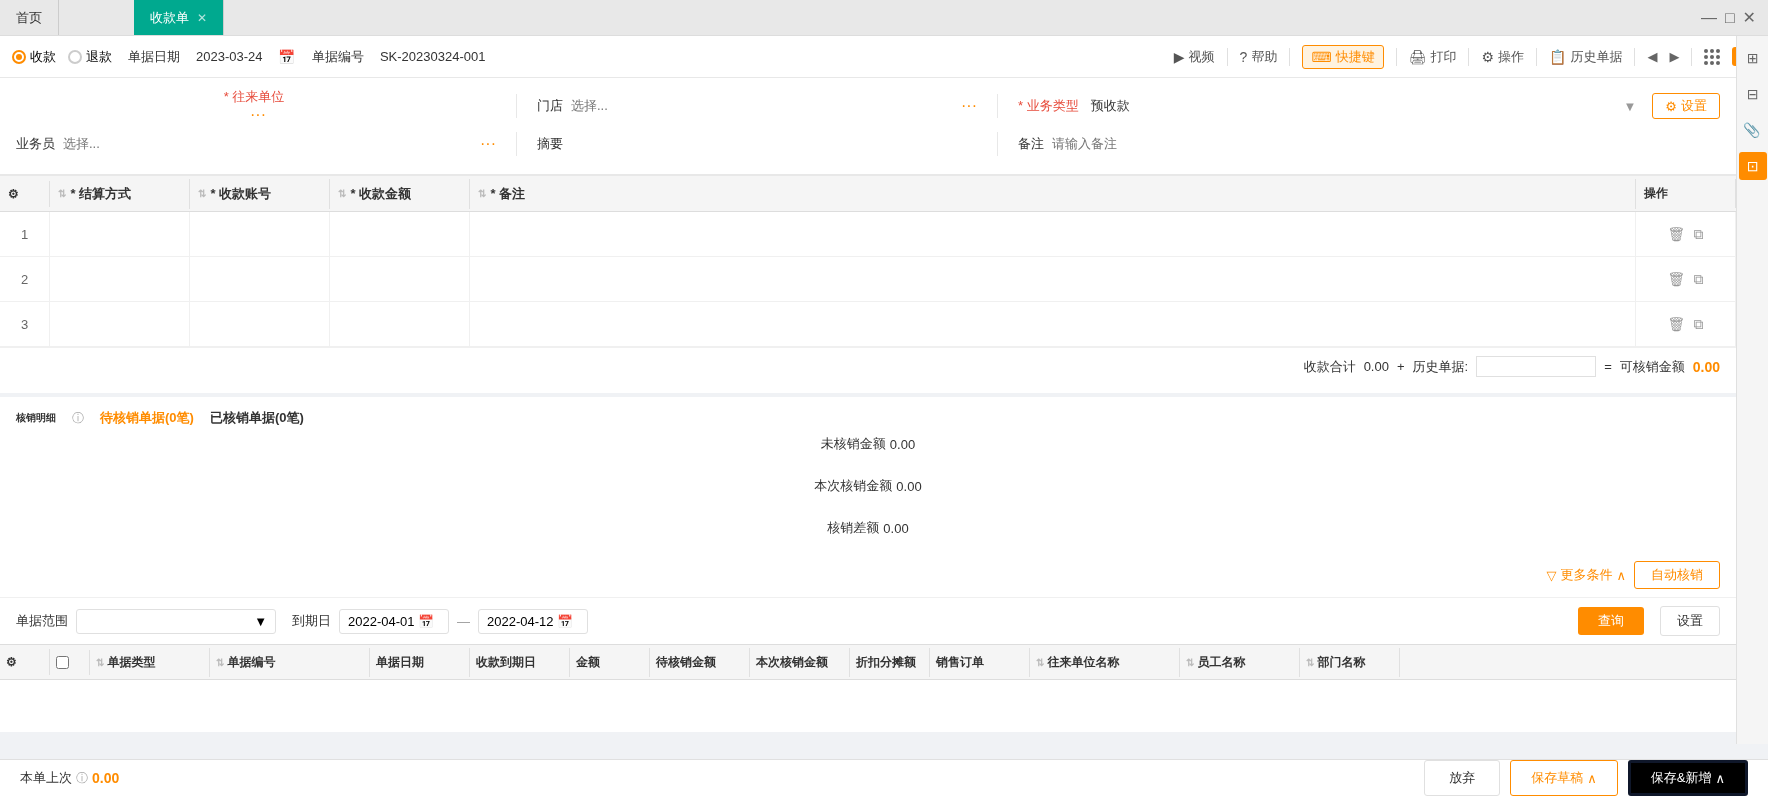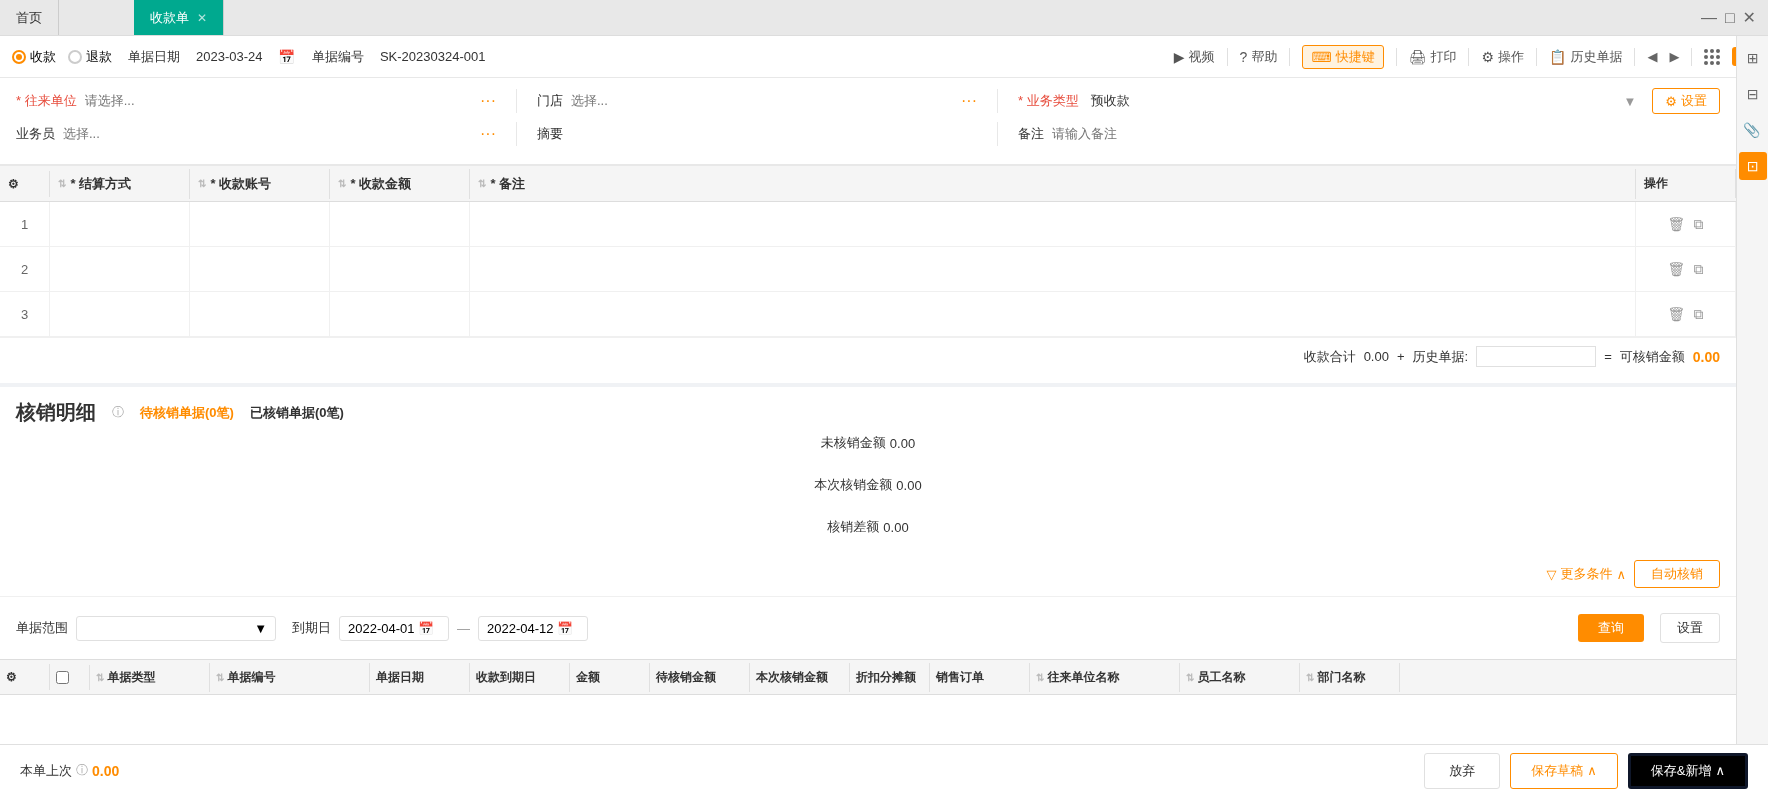--- a/index.html
+++ b/index.html
@@ -97,38 +97,38 @@
       background: #fff;
     }
     .sum-label { color: #333; }
     .sum-value { color: #333; font-weight: 500; }
     .sum-highlight { color: #ff8c00; font-weight: 600; font-size: 14px; }
     .sum-input { border: 1px solid #e0e0e0; padding: 2px 8px; width: 120px; text-align: right; }
 
     
     .verify-section { background: #fff; margin-top: 8px; padding: 0; border-top: 4px solid #f0f2f5; }
     .verify-header { padding: 12px 16px 0; display: flex; align-items: center; gap: 16px; }
-    .verify-title { font-size: 20px; font-weight: 600; color: #333; }
+    .verify-title { font-size: 10px; font-weight: 600; color: #333; }
     .verify-tab { display: flex; align-items: center; gap: 4px; cursor: pointer; font-weight: bold; }
     .verify-tab-label { color: #ff8c00; font-size: 13px; }
     .info-icon { color: #aaa; font-size: 12px; cursor: pointer; }
 
     .verify-stats { padding: 8px 16px; display: flex; align-items: center; gap: 24px; flex-direction: column; }
     .stat-item { display: flex; align-items: center; gap: 4px; }
     .stat-label { color: #333; }
     .stat-value { color: #333; }
     .verify-actions-right { margin-left: auto; display: flex; align-items: center; gap: 8px; }
     .filter-btn { display: flex; align-items: center; gap: 4px; color: #ff8c00; cursor: pointer; font-size: 13px; }
     .auto-verify-btn {
       background: #fff; border: 1px solid #ff8c00; color: #ff8c00;
       padding: 4px 16px; border-radius: 3px; cursor: pointer; font-size: 13px;
     }
 
     
-    .filter-row { padding: 16px 16px; display: flex; align-items: center; gap: 16px; border-top: 1px solid #f0f0f0; }
+    .filter-row { padding: 8px 16px; display: flex; align-items: center; gap: 16px; border-top: 1px solid #f0f0f0; }
     .filter-field { display: flex; align-items: center; gap: 8px; }
     .filter-label { color: #333; white-space: nowrap; }
     .filter-select {
       border: 1px solid #e0e0e0; padding: 4px 8px; border-radius: 3px; width: 200px;
       display: flex; align-items: center; justify-content: space-between; cursor: pointer;
     }
     .date-input {
       border: 1px solid #e0e0e0; padding: 4px 8px; border-radius: 3px; width: 110px;
       display: flex; align-items: center; gap: 4px; cursor: pointer;
     }
@@ -152,21 +152,21 @@
     .bottom-table-cell {
       padding: 6px 6px; color: #333; font-weight: 600; font-size: 12px;
       border-right: 1px solid #e0e0e0; display: flex; align-items: center; gap: 3px;
       white-space: nowrap;
     }
 
     
     .bottom-bar {
       position: fixed; bottom: 0; left: 0; right: 0;
       background: #fff; border-top: 1px solid #e0e0e0;
-      padding: 10px 20px; display: flex; align-items: center; height: 52px;
+      padding: 10px 20px; display: flex; align-items: center; height: 37px;
     }
     .bottom-stat { display: flex; align-items: center; gap: 4px; }
     .bottom-stat-label { color: #333; }
     .bottom-stat-value { color: #ff8c00; font-size: 14px; font-weight: 600; }
     .bottom-actions { margin-left: auto; display: flex; gap: 10px; }
     .btn-abandon {
       background: #fff; border: 1px solid #e0e0e0; color: #333;
       padding: 6px 24px; border-radius: 3px; cursor: pointer; font-size: 13px;
     }
     .btn-save-draft {
@@ -274,23 +274,22 @@
     </div>
     <span style="background:#ff8c00;color:#fff;padding:2px 8px;border-radius:3px;cursor:pointer;font-size:13px;">≡</span>
   </div>
 </div>
 
 <div class="main-content" style="padding-bottom: 52px; margin-right: 32px;">
 
   <div class="form-section">
     <div class="form-row">
 
-      <div class="form-field" style="max-width: 480px;">
+      <div class="form-field" style="max-width: 480px; flex-direction: column;">
         <span class="form-field-label" style="color:#e74c3c; white-space:nowrap;">* 往来单位</span>
-        <input class="form-input" type="text" placeholder="请选择..." style="flex: 1 1 0%; min-width: 200px;">
         <span class="ellipsis-btn">···</span>
       </div>
       <div class="form-field-separator"></div>
 
       <div class="form-field" style="max-width: 440px;">
         <span class="form-field-label normal">门店</span>
         <input class="form-input" type="text" placeholder="选择..." style="flex: 1 1 0%; min-width: 160px;">
         <span class="ellipsis-btn">···</span>
       </div>
       <div class="form-field-separator"></div>

